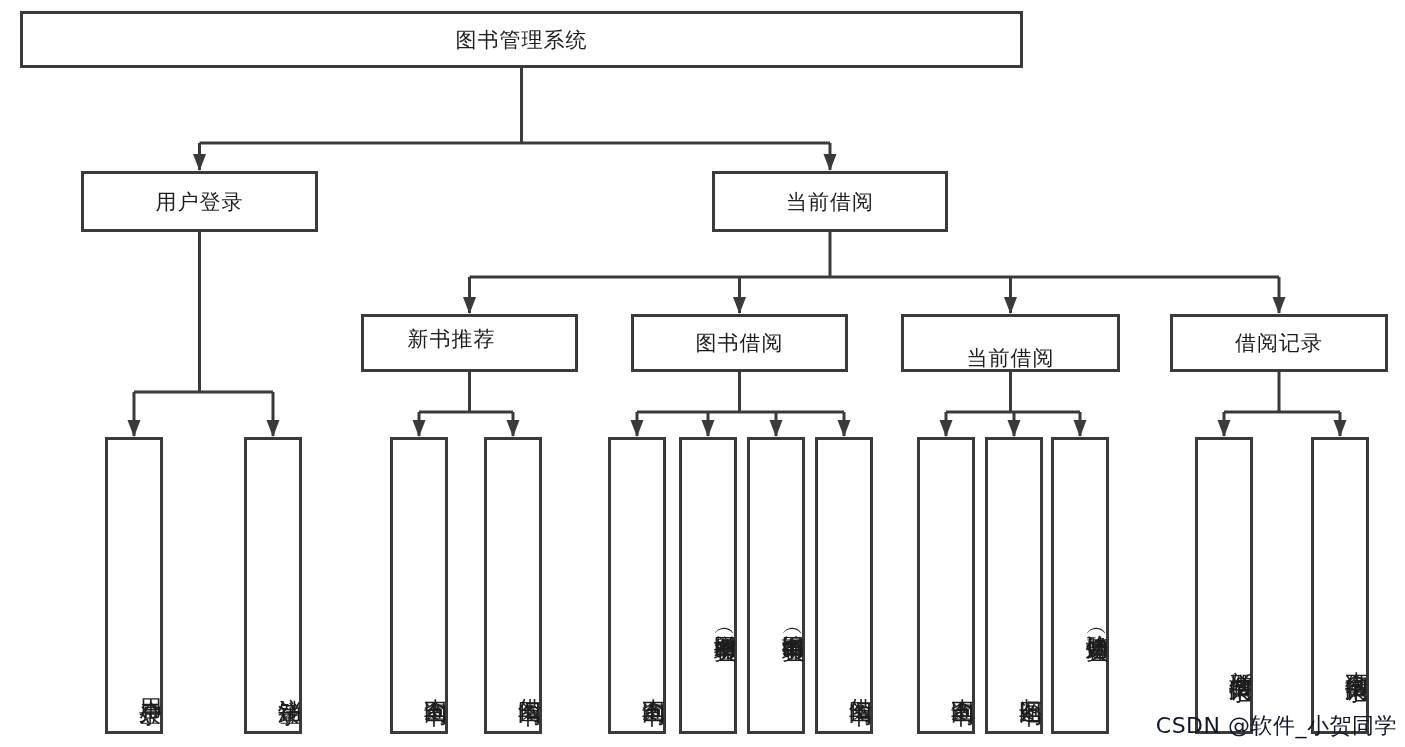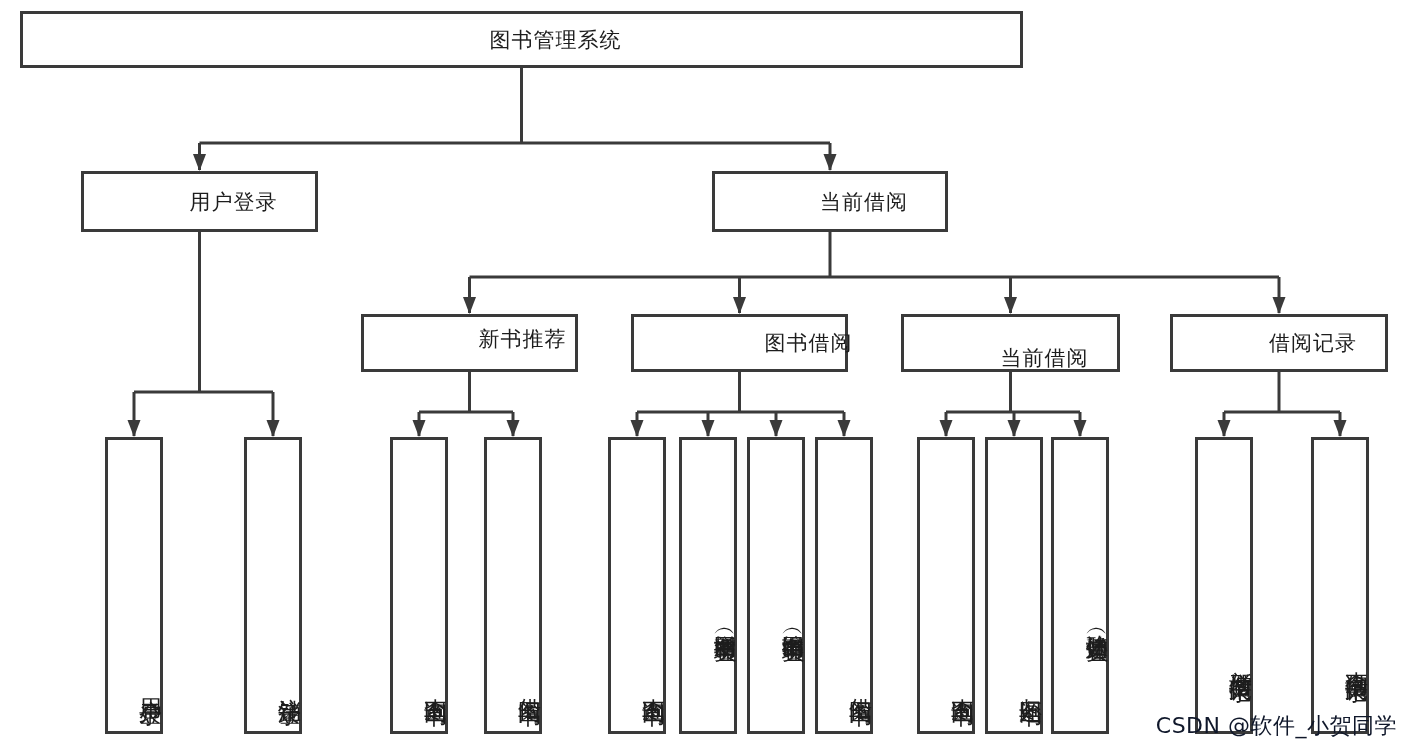--- a/index.html
+++ b/index.html
@@ -45,21 +45,20 @@
   .node-label-h {
     position: absolute;
     display: flex;
     align-items: center;
     justify-content: center;
     font-size: 21px;
     color: #1d1d1d;
     letter-spacing: 1px;
     white-space: nowrap;
     pointer-events: none;
-    margin-left: 34px;
   }
   
   .node-label-v {
     position: absolute;
     display: flex;
     align-items: flex-start;
     justify-content: center;
     writing-mode: vertical-rl;
     text-orientation: upright;
     font-size: 23px;
@@ -162,22 +161,22 @@
         <rect class="node-rect" x="1052.5" y="438.5" width="55" height="294"></rect>
         <rect class="node-rect" x="1196.5" y="438.5" width="55" height="294"></rect>
         <rect class="node-rect" x="1312.5" y="438.5" width="55" height="294"></rect>
       </g>
   </svg>
 
   <div id="labels-layer">
       <div class="node-label-h" style="left: 20px; top: 11px; width: 1003px; height: 57px;">图书管理系统</div>
       <div class="node-label-h" style="left: 81px; top: 171px; width: 237px; height: 61px;">用户登录</div>
       <div class="node-label-h" style="left: 712px; top: 171px; width: 236px; height: 61px;">当前借阅</div>
-      <div class="node-label-h" style="left: 380px; top: 314px; width: 217px; height: 50px;">新书推荐</div>
-      <div class="node-label-h" style="left: 631px; top: 314px; width: 217px; height: 58px; padding-left: 35px;">图书借阅</div>
+      <div class="node-label-h" style="left: 343px; top: 314px; width: 217px; height: 50px;">新书推荐</div>
+      <div class="node-label-h" style="left: 631px; top: 314px; width: 217px; height: 58px;">图书借阅</div>
       <div class="node-label-h" style="left: 901px; top: 329px; width: 219px; height: 58px;">当前借阅</div>
       <div class="node-label-h" style="left: 1170px; top: 314px; width: 218px; height: 58px;">借阅记录</div>
       <div class="node-label-v" style="left: 105px; top: 437px; width: 58px; height: 297px; padding-top: 98.5px;">用户登录</div>
       <div class="node-label-v" style="left: 244px; top: 437px; width: 58px; height: 297px; padding-top: 98.5px;">注销登录</div>
       <div class="node-label-v" style="left: 390px; top: 437px; width: 58px; height: 297px; padding-top: 98.5px;">查询图书</div>
       <div class="node-label-v" style="left: 484px; top: 437px; width: 58px; height: 297px; padding-top: 98.5px;">借阅图书</div>
       <div class="node-label-v" style="left: 608px; top: 437px; width: 58px; height: 297px; padding-top: 98.5px;">查询图书</div>
       <div class="node-label-v" style="left: 679px; top: 437px; width: 58px; height: 297px; padding-top: 36px; font-size: 22px; letter-spacing: 1px;">新增图书（管理员）</div>
       <div class="node-label-v" style="left: 747px; top: 437px; width: 58px; height: 297px; padding-top: 36px; font-size: 22px; letter-spacing: 1px;">编辑图书（管理员）</div>
       <div class="node-label-v" style="left: 815px; top: 437px; width: 58px; height: 297px; padding-top: 98.5px;">借阅图书</div>

